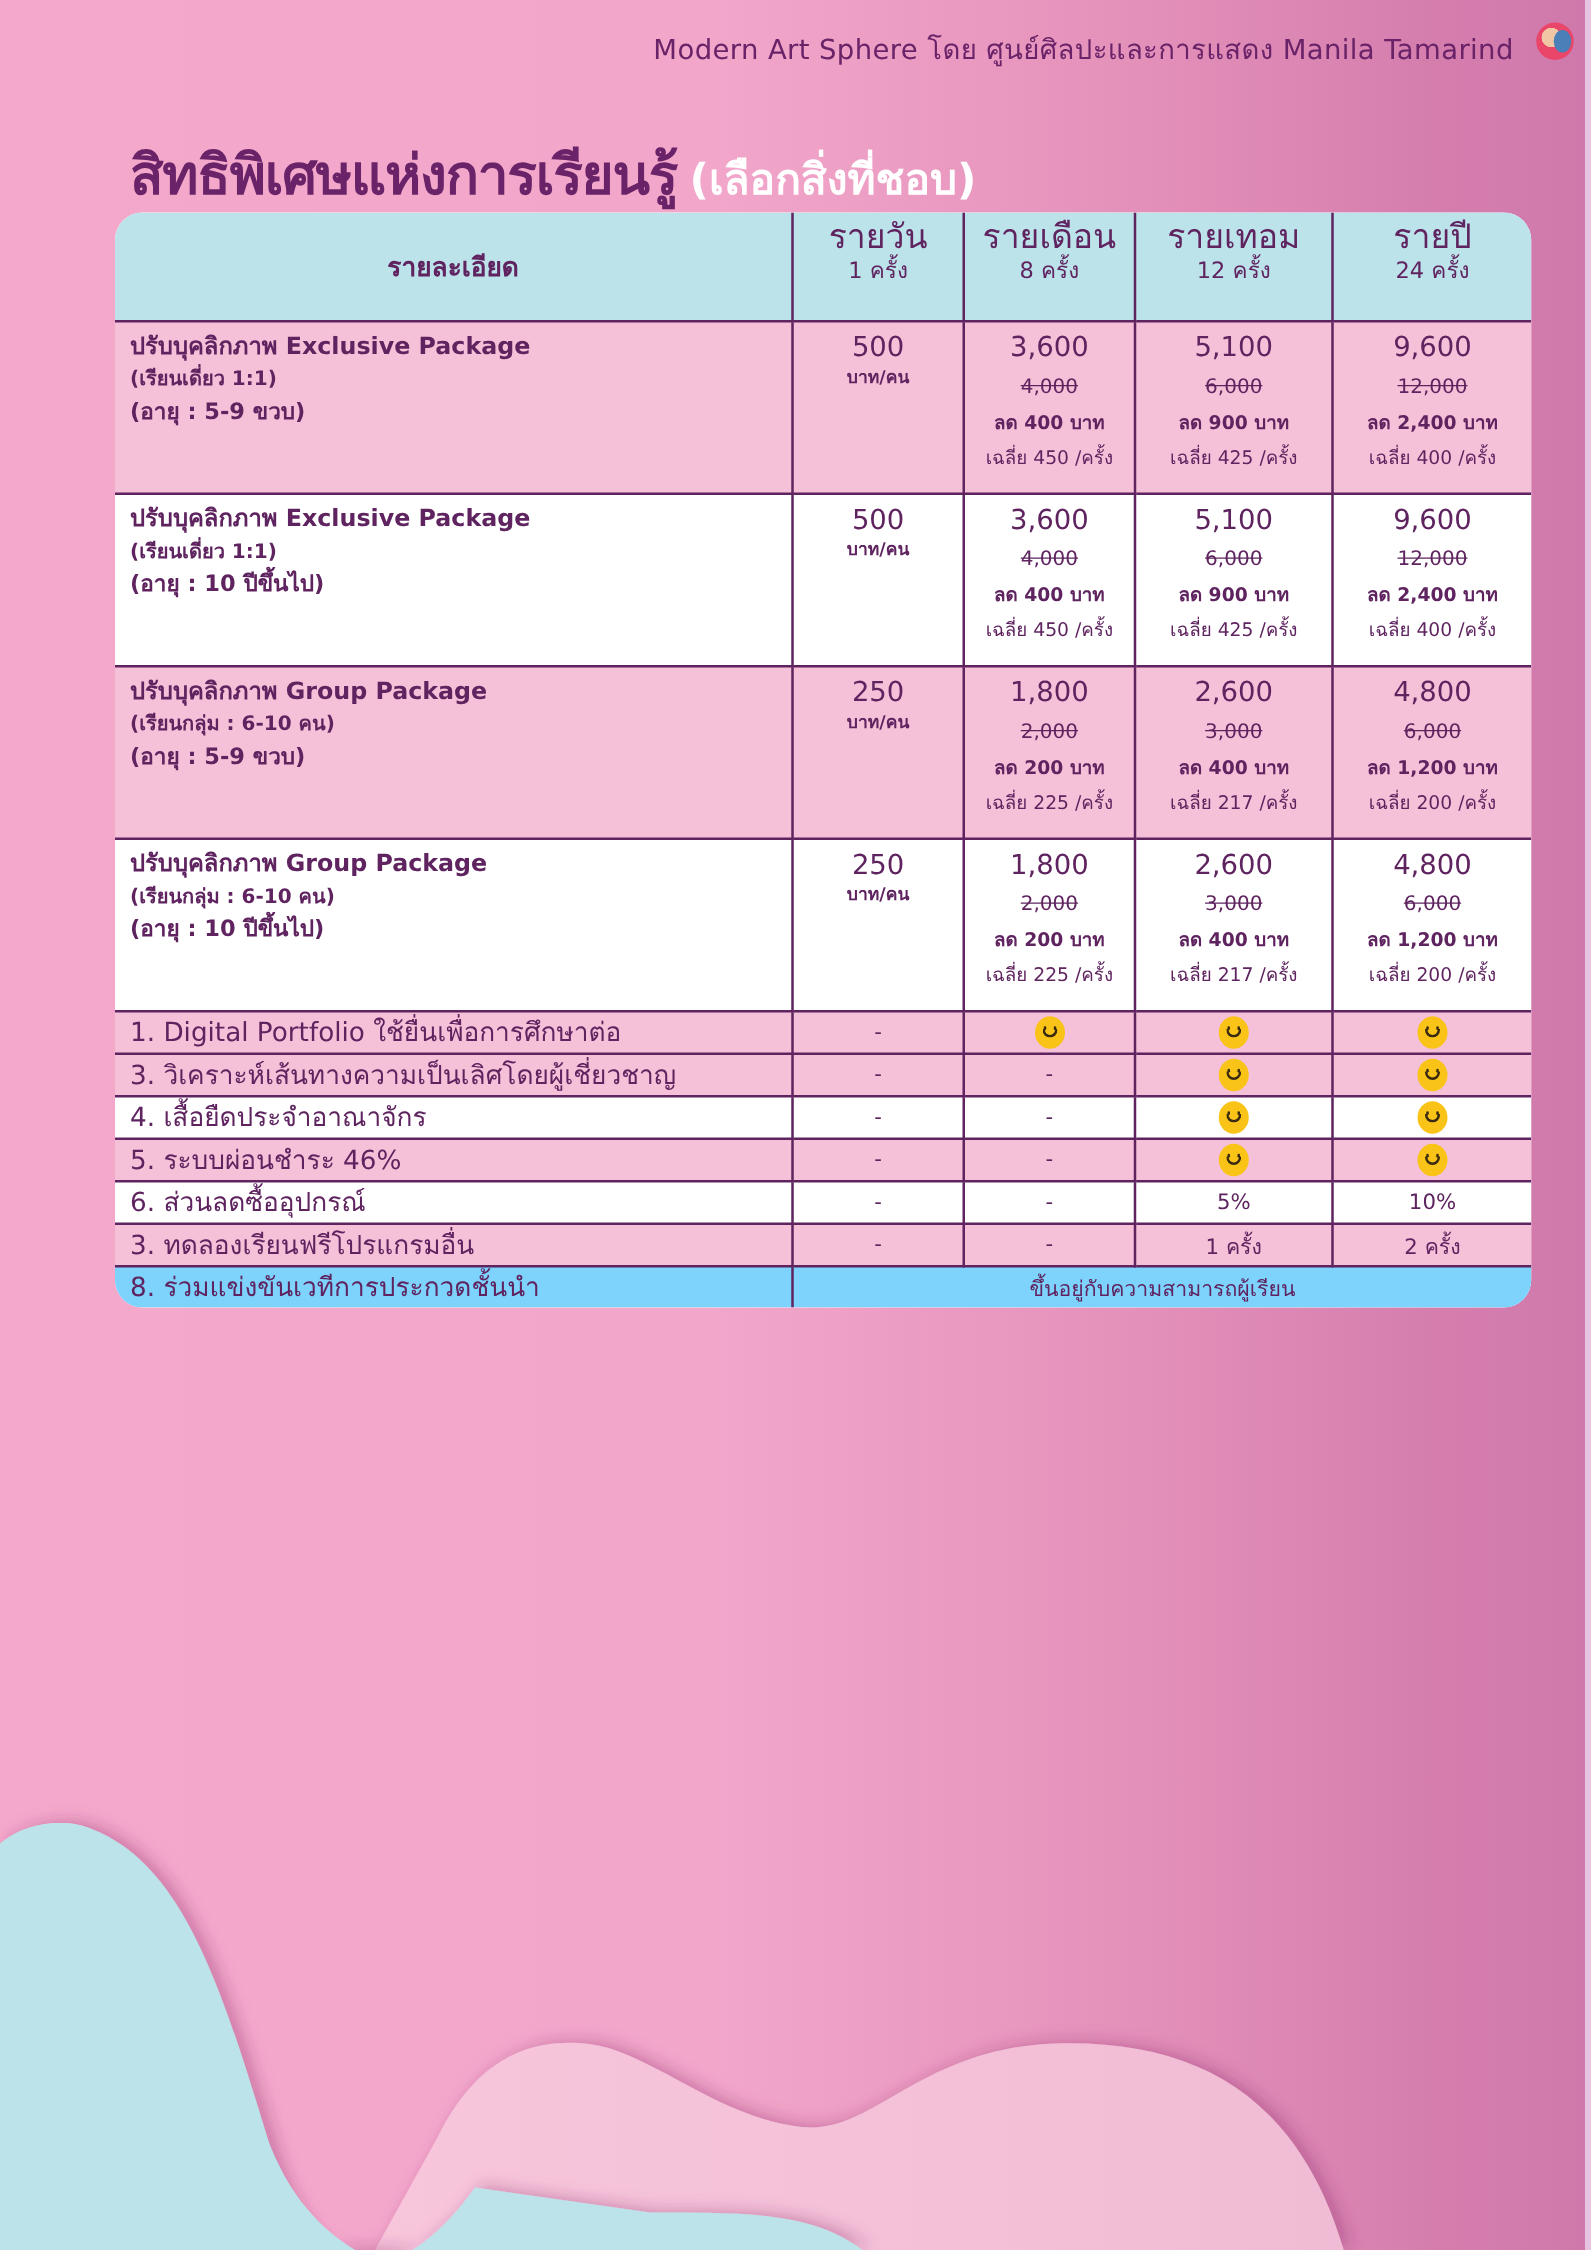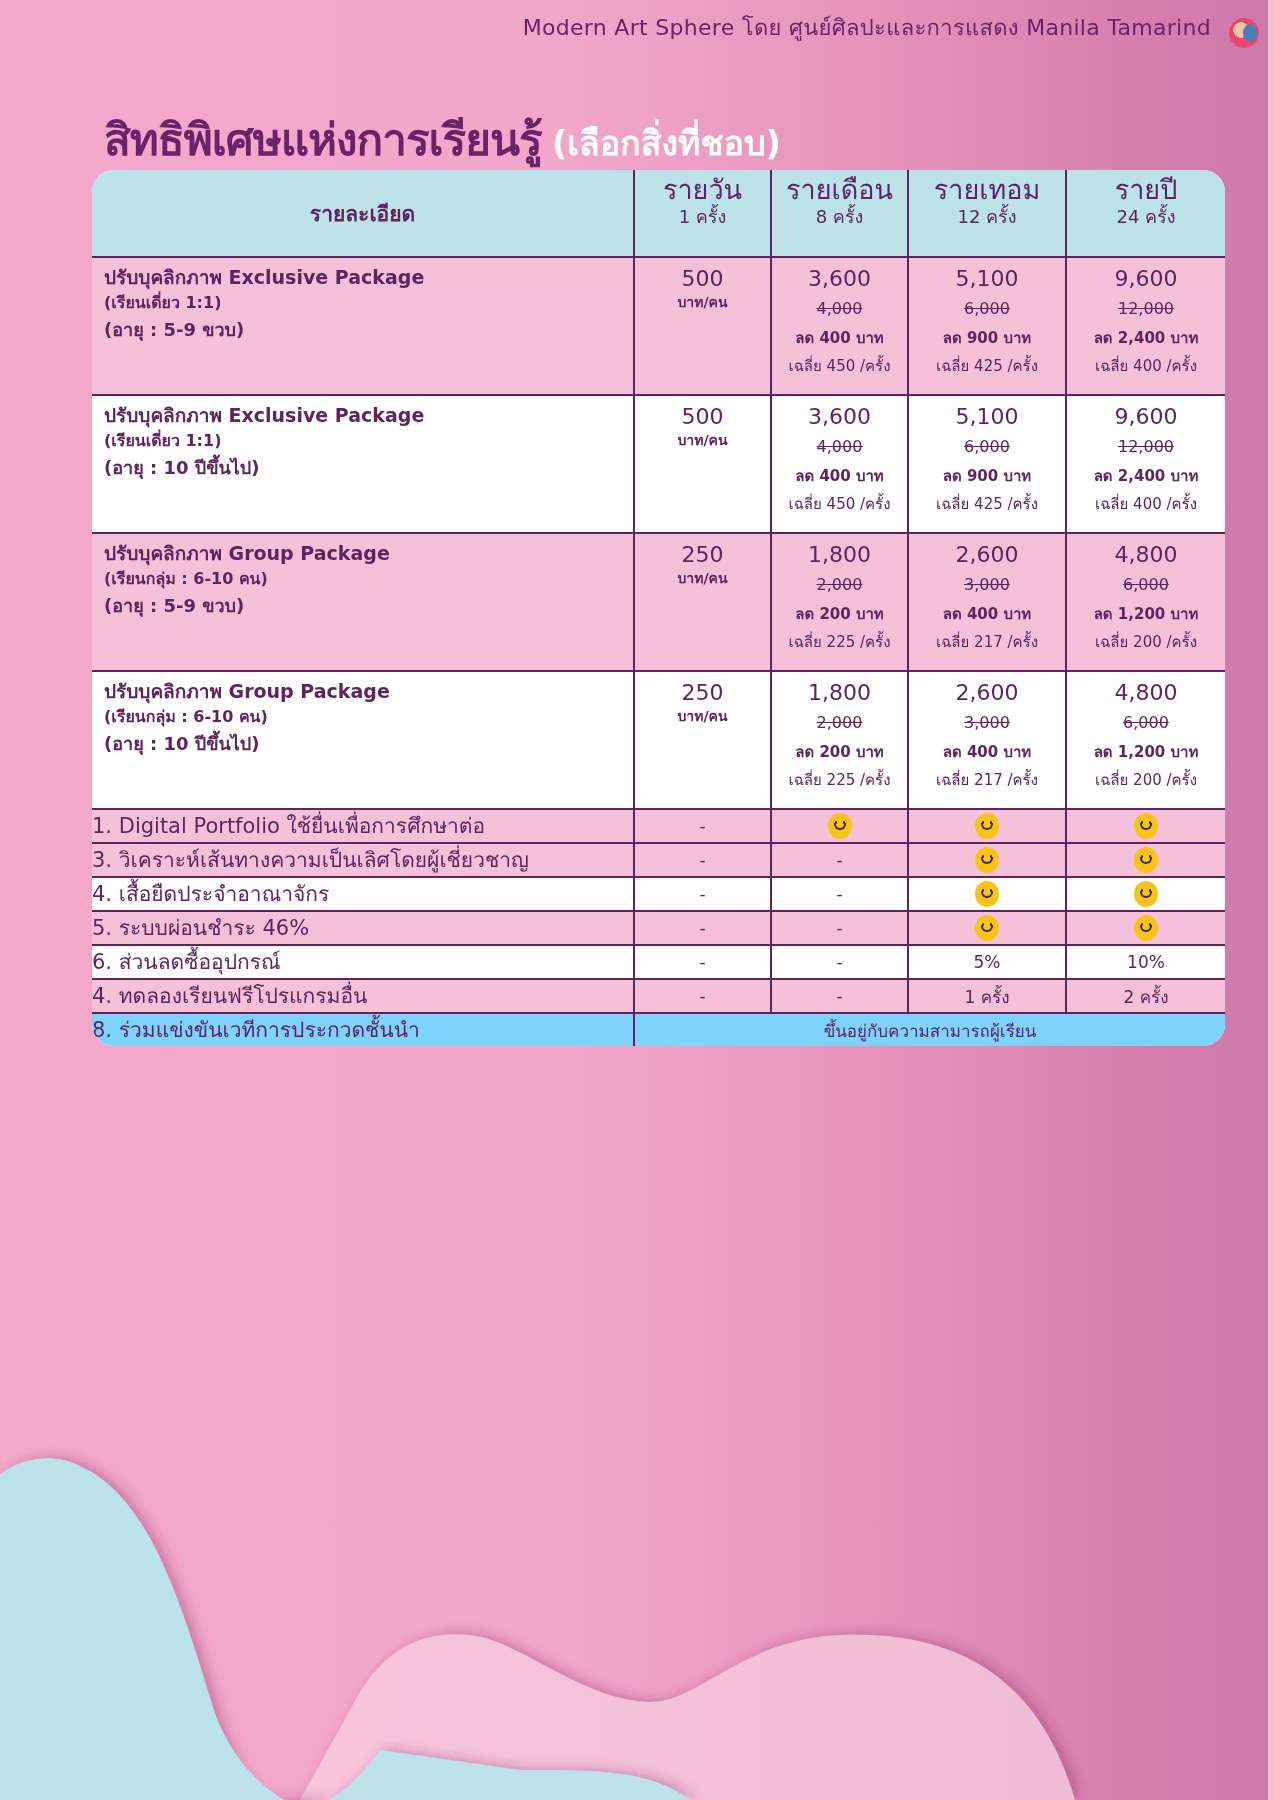--- a/index.html
+++ b/index.html
@@ -4,21 +4,21 @@
 <style>
   html, body { margin:0; padding:0; }
   body {
     width:1273px; height:1800px; position:relative; overflow:hidden;
     background: linear-gradient(90deg, #f4a9cb 0%, #f2a6ca 45%, #e592bb 70%, #d57eae 90%, #cf78ab 100%);
     font-family: "DejaVu Sans", sans-serif;
     color:#6a2368;
   }
   .right-strip { position:absolute; right:0; top:0; width:5px; height:1800px; background:#e6c3e0; }
   .header-line {
-    position:absolute; top:10px; right:62px;
+    position:absolute; top:22px; right:62px;
     font-size:22px; color:#6a2368; letter-spacing:0.3px;
     font-family: "DejaVu Sans", sans-serif;
   }
   .logo {
     position:absolute; top:18px; right:14px; width:30px; height:30px; border-radius:50%;
     background: radial-gradient(circle at 40% 40%, #f1c6a5 0 30%, #e9466a 31% 100%);
     overflow:hidden;
   }
   .logo::after { content:""; position:absolute; right:2px; top:6px; width:14px; height:18px; border-radius:50%; background:#4a7fb8; }
   .title {
@@ -50,21 +50,21 @@
   .pkg-line { font-size:16px; font-weight:bold; line-height:26px; display:block; }
   .pkg-line.age { font-size:18px; line-height:28px; }
   .price-cell { text-align:center; padding-top:6px; }
   .price { font-size:22px; line-height:30px; display:block; }
   .unit { font-size:14px; font-weight:bold; line-height:16px; display:block; }
   .orig { font-size:16px; text-decoration:line-through; line-height:30px; display:block; }
   .save { font-size:15px; font-weight:bold; line-height:28px; display:block; }
   .avg { font-size:15px; font-weight:normal; line-height:28px; display:block; }
 
   .feat td { height:32px; vertical-align:middle; }
-  .feat-label { font-size:21px; white-space:nowrap; line-height:32px; }
+  .feat-label { font-size:21px; padding-left:12px; white-space:nowrap; line-height:32px; }
   .feat-cell { text-align:center; font-size:17px; }
   .smiley {
     display:inline-block; width:24px; height:26px; border-radius:50%;
     background:#f9c318; position:relative; vertical-align:middle;
   }
   .smiley::before {
     content:""; position:absolute; left:7px; top:8px; width:2px; height:3px; background:#3a2a10;
     box-shadow:8px 0 0 #3a2a10; border-radius:1px;
   }
   .smiley::after {
@@ -266,21 +266,21 @@
           <td class="feat-cell"><span class="smiley"></span></td>
         </tr>
       <tr class="feat white">
           <td class="feat-label">6. ส่วนลดซื้ออุปกรณ์</td>
           <td class="feat-cell">-</td>
           <td class="feat-cell">-</td>
           <td class="feat-cell">5%</td>
           <td class="feat-cell">10%</td>
         </tr>
       <tr class="feat pink">
-          <td class="feat-label">4. ทดลองเรียนฟรีโปรแกรมอื่น</td>
+          <td class="feat-label">3. ทดลองเรียนฟรีโปรแกรมอื่น</td>
           <td class="feat-cell">-</td>
           <td class="feat-cell">-</td>
           <td class="feat-cell">1 ครั้ง</td>
           <td class="feat-cell">2 ครั้ง</td>
         </tr>
 
       <tr class="feat last-row">
         <td class="feat-label topdark">8. ร่วมแข่งขันเวทีการประกวดชั้นนำ</td>
         <td class="feat-cell topdark" colspan="4">ขึ้นอยู่กับความสามารถผู้เรียน</td>
       </tr>

